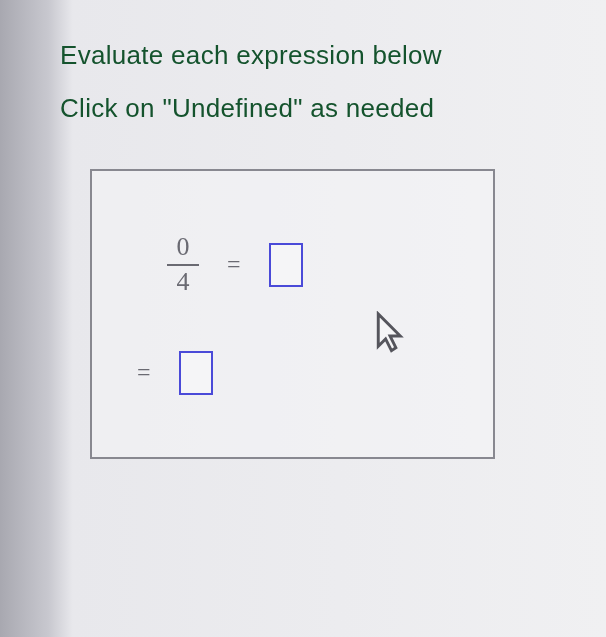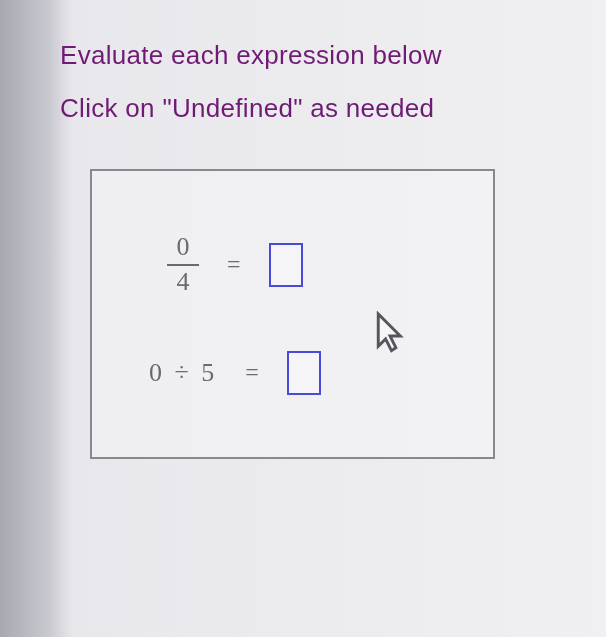--- a/index.html
+++ b/index.html
@@ -13,21 +13,21 @@
       background: linear-gradient(to right, #a8a8b0 0%, #c8c8cf 8%, #e8e8ec 12%, #f0f0f2 100%);
       font-family: Verdana, Arial, sans-serif;
       overflow: hidden;
       filter: blur(0.6px);
       position: relative;
     }
     .content {
       padding: 40px 0 0 60px;
     }
     .instruction-line {
-      color: #701a75;
+      color: #14532d;
       font-size: 26px;
       margin-bottom: 22px;
       font-weight: 400;
       letter-spacing: 0.3px;
     }
     .expression-box {
       margin-top: 45px;
       margin-left: 30px;
       width: 405px;
       height: 290px;
@@ -115,19 +115,18 @@
       <span class="answer-box"></span>
     </div>
 
     <div class="cursor">
       <svg viewBox="0 0 24 30">
         <path d="M 4 2 L 4 24 L 9 19 L 13 27 L 16 25 L 12 17 L 19 17 Z"></path>
       </svg>
     </div>
 
     <div class="equation-row">
-      <span class="plain-expr">0 ÷ 5</span>
       <span class="equals">=</span>
       <span class="answer-box"></span>
     </div>
 
   </div>
 </div>
 
 </body></html>

